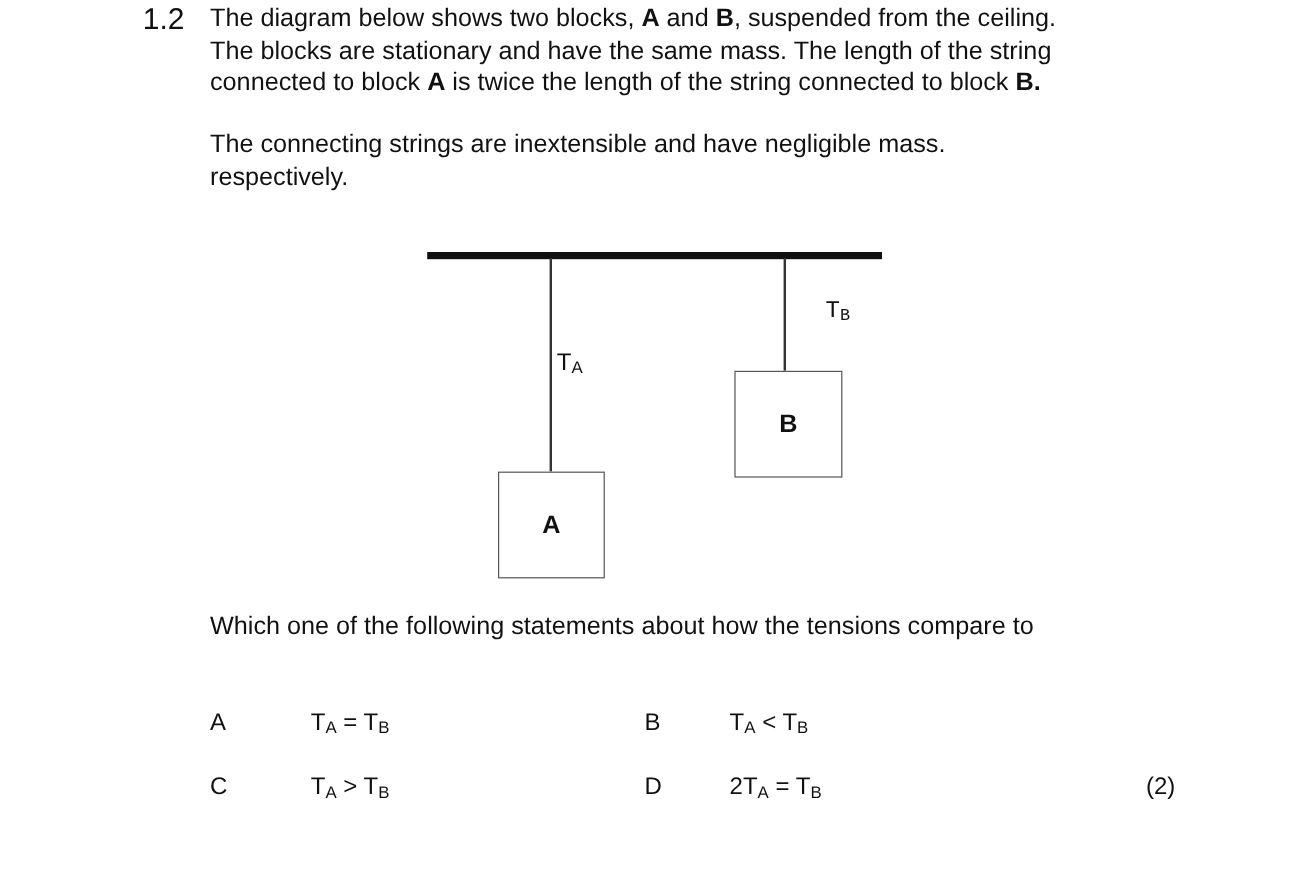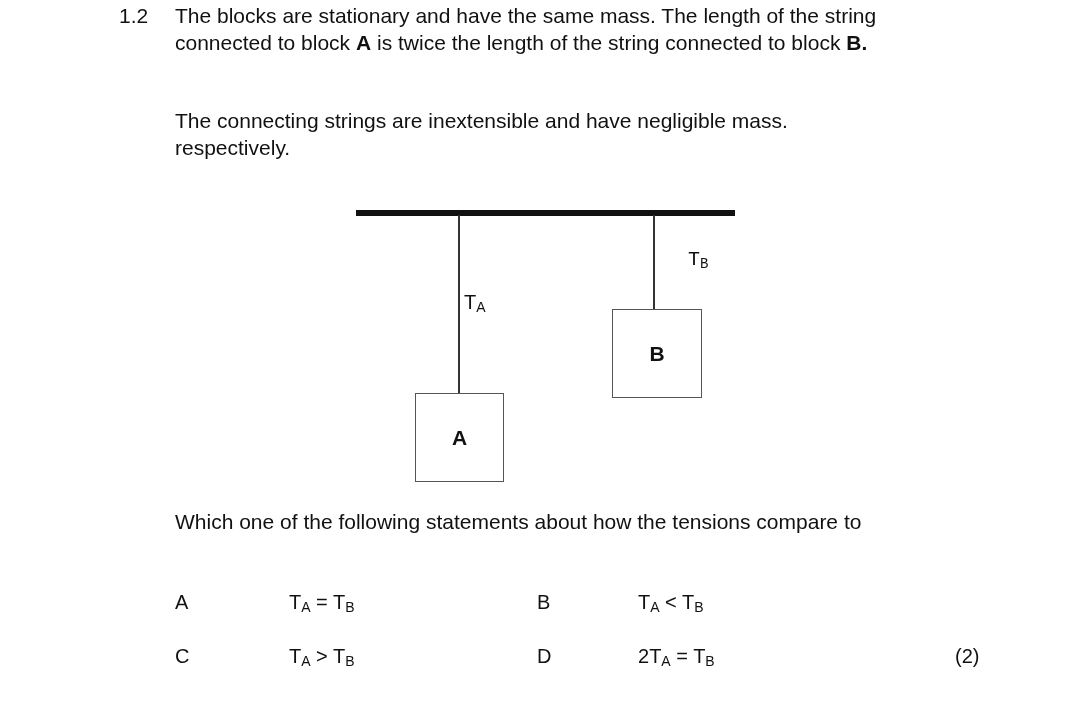--- a/index.html
+++ b/index.html
@@ -12,21 +12,21 @@
       height: 727px;
       position: relative;
       overflow: hidden;
       font-family: "Liberation Sans", sans-serif;
       color: #111111;
     }
     .abs { position: absolute; }
     .qnum {
       left: 119px;
       top: 3px;
-      font-size: 21px;
+      font-size: 25px;
       line-height: 26px;
     }
     .para {
       left: 175px;
       font-size: 21px;
       line-height: 26.5px;
       white-space: nowrap;
     }
     .para .line { display: block; }
     .p1 { top: 3px; }
@@ -71,21 +71,20 @@
     .tlabel-a { left: 464px; top: 291px; }
     .tlabel-b { left: 688px; top: 249px; font-family: Liberation Mono, monospace; }
     .opt-letter {
       font-size: 20px;
       line-height: 24px;
     }
     .opt-expr {
       font-size: 20px;
       line-height: 24px;
       white-space: nowrap;
-      margin-left: 30px;
     }
     .opt-expr sub.s { font-size: 14px; vertical-align: -3px; }
     .optA-l { left: 175px; top: 590px; }
     .optA-e { left: 259px; top: 590px; }
     .optB-l { left: 537px; top: 590px; }
     .optB-e { left: 608px; top: 590px; }
     .optC-l { left: 175px; top: 644px; }
     .optC-e { left: 259px; top: 644px; }
     .optD-l { left: 537px; top: 644px; }
     .optD-e { left: 608px; top: 644px; text-align: right; }
@@ -96,20 +95,21 @@
       line-height: 24px;
     }
     .option { cursor: pointer; }
   </style>
 </head>
 <body>
 
 <div class="abs qnum">1.2</div>
 
 <div class="abs para p1">
+  <span class="line"><span>The diagram below shows two blocks, </span><b>A</b><span> and </span><b>B</b><span>, suspended from the ceiling.</span></span>
   <span class="line">The blocks are stationary and have the same mass. The length of the string</span>
   <span class="line"><span>connected to block </span><b>A</b><span> is twice the length of the string connected to block </span><b>B.</b></span>
 </div>
 
 <div class="abs para p2">
   <span class="line">The connecting strings are inextensible and have negligible mass.</span>
   <span class="line">respectively.</span>
 </div>
 
 <div class="abs ceiling"></div>

